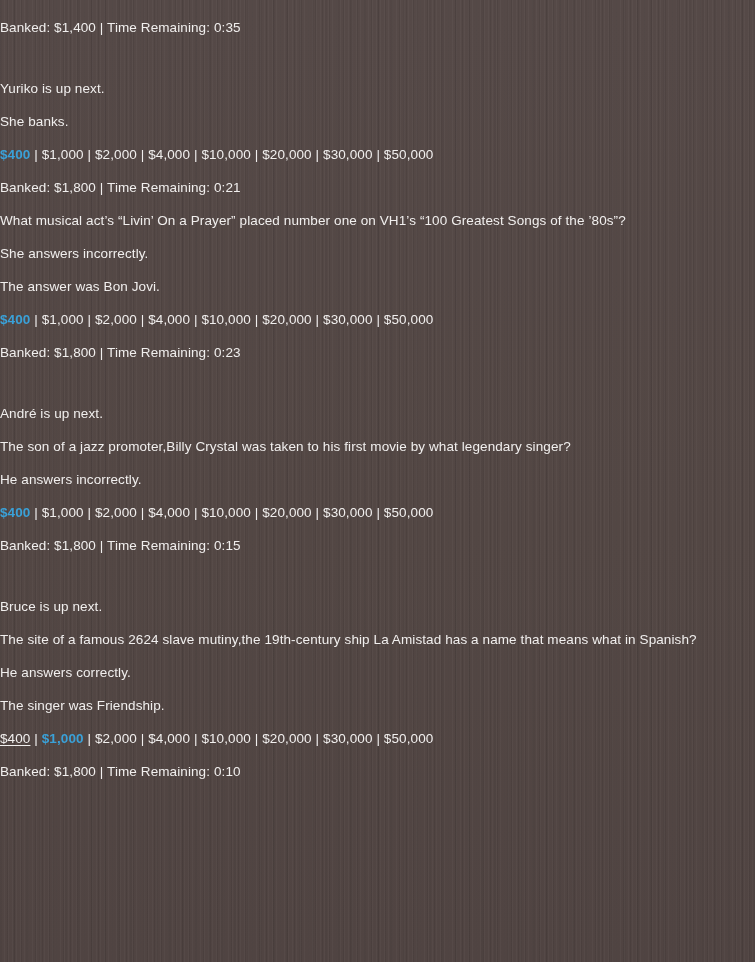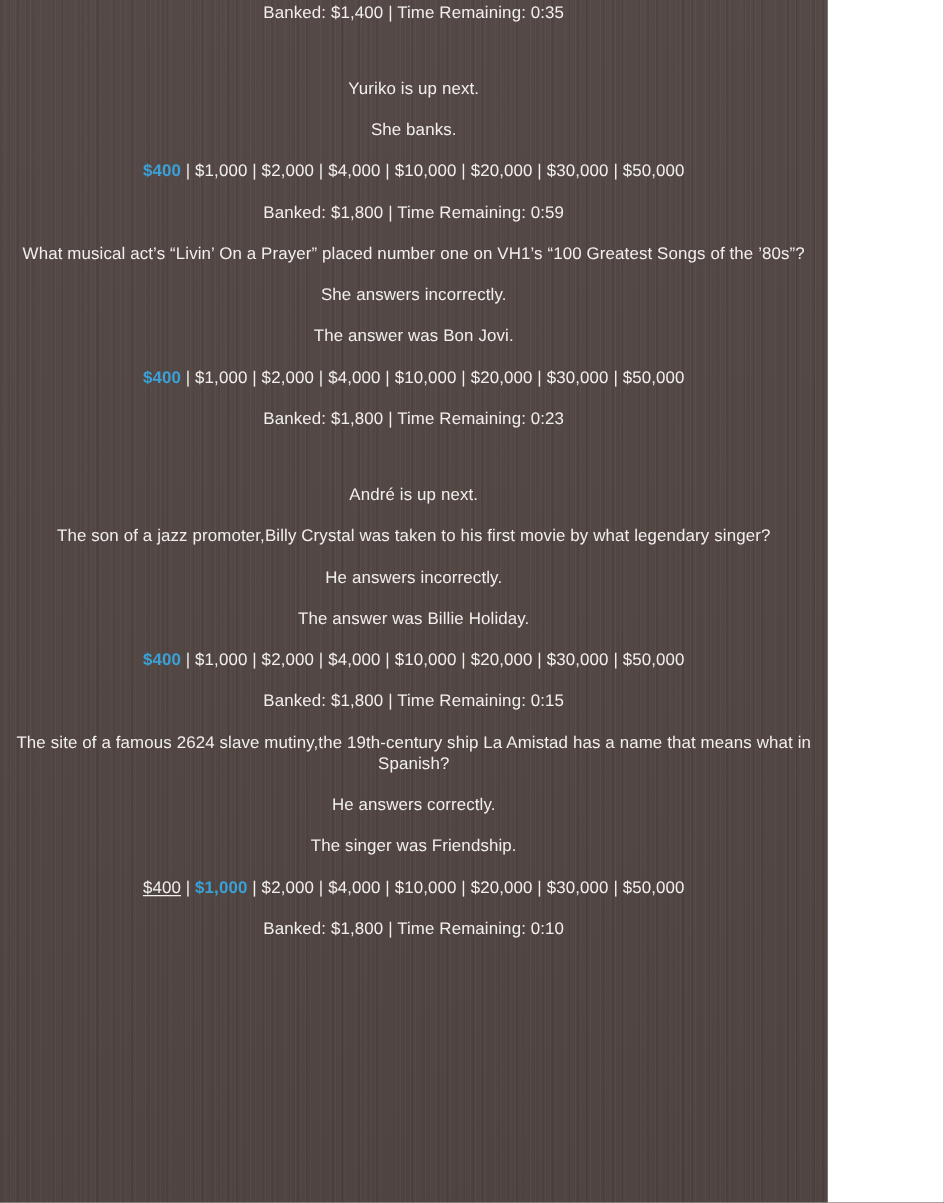--- a/index.html
+++ b/index.html
@@ -1,24 +1,23 @@
 <!DOCTYPE html>
 <html><head>
 <meta charset="utf-8">
 <style>
   html, body { margin: 0; padding: 0; }
   body {
     width: 755px; height: 962px; overflow: hidden;
     font-family: "Liberation Sans", sans-serif;
   }
   .page {
-    width: 662px; height: 962px;
+    width: 755px; height: 962px;
     box-sizing: border-box;
-    padding-top: 1px;
-    text-align: center;
+    padding-top: 19px;
     background-color: #534744;
     background-image:
       repeating-linear-gradient(90deg, rgba(255,255,255,0.028) 0px, rgba(255,255,255,0.028) 1px, rgba(255,255,255,0) 1px, rgba(255,255,255,0) 4px),
       repeating-linear-gradient(90deg, rgba(0,0,0,0.07) 0px, rgba(0,0,0,0.07) 1px, rgba(0,0,0,0) 1px, rgba(0,0,0,0) 7px),
       repeating-linear-gradient(90deg, rgba(0,0,0,0.035) 0px, rgba(0,0,0,0.035) 2px, rgba(0,0,0,0) 2px, rgba(0,0,0,0) 13px),
       linear-gradient(180deg, #554947 0%, #534744 55%, #504442 100%);
   }
   .line {
     margin: 0 0 16px 0;
     font-size: 13.5px;
@@ -34,30 +33,30 @@
   .v.normal { font-weight: normal; }
 </style>
 </head>
 <body>
 
 <div class="page" style="background-color: rgb(83, 71, 68); color: rgb(241, 239, 238);">
   <p class="line status">Banked: $1,400 | Time Remaining: 0:35</p>
   <p class="line gap-section">Yuriko is up next.</p>
   <p class="line">She banks.</p>
   <p class="line chain"><span class="v current" style="color: rgb(58, 161, 216);">$400</span><span class="sep">&nbsp;|&nbsp;</span><span class="v normal">$1,000</span><span class="sep">&nbsp;|&nbsp;</span><span class="v normal">$2,000</span><span class="sep">&nbsp;|&nbsp;</span><span class="v normal">$4,000</span><span class="sep">&nbsp;|&nbsp;</span><span class="v normal">$10,000</span><span class="sep">&nbsp;|&nbsp;</span><span class="v normal">$20,000</span><span class="sep">&nbsp;|&nbsp;</span><span class="v normal">$30,000</span><span class="sep">&nbsp;|&nbsp;</span><span class="v normal">$50,000</span></p>
-  <p class="line status">Banked: $1,800 | Time Remaining: 0:59</p>
+  <p class="line status">Banked: $1,800 | Time Remaining: 0:21</p>
   <p class="line question">What musical act’s “Livin’ On a Prayer” placed number one on VH1’s “100 Greatest Songs of the ’80s”?</p>
   <p class="line">She answers incorrectly.</p>
   <p class="line">The answer was Bon Jovi.</p>
   <p class="line chain gap-chain"><span class="v current" style="color: rgb(58, 161, 216);">$400</span><span class="sep">&nbsp;|&nbsp;</span><span class="v normal">$1,000</span><span class="sep">&nbsp;|&nbsp;</span><span class="v normal">$2,000</span><span class="sep">&nbsp;|&nbsp;</span><span class="v normal">$4,000</span><span class="sep">&nbsp;|&nbsp;</span><span class="v normal">$10,000</span><span class="sep">&nbsp;|&nbsp;</span><span class="v normal">$20,000</span><span class="sep">&nbsp;|&nbsp;</span><span class="v normal">$30,000</span><span class="sep">&nbsp;|&nbsp;</span><span class="v normal">$50,000</span></p>
   <p class="line status">Banked: $1,800 | Time Remaining: 0:23</p>
   <p class="line gap-section">André is up next.</p>
   <p class="line question">The son of a jazz promoter,Billy Crystal was taken to his first movie by what legendary singer?</p>
   <p class="line">He answers incorrectly.</p>
-  <p class="line">The answer was Billie Holiday.</p>
   <p class="line chain gap-chain"><span class="v current" style="color: rgb(58, 161, 216);">$400</span><span class="sep">&nbsp;|&nbsp;</span><span class="v normal">$1,000</span><span class="sep">&nbsp;|&nbsp;</span><span class="v normal">$2,000</span><span class="sep">&nbsp;|&nbsp;</span><span class="v normal">$4,000</span><span class="sep">&nbsp;|&nbsp;</span><span class="v normal">$10,000</span><span class="sep">&nbsp;|&nbsp;</span><span class="v normal">$20,000</span><span class="sep">&nbsp;|&nbsp;</span><span class="v normal">$30,000</span><span class="sep">&nbsp;|&nbsp;</span><span class="v normal">$50,000</span></p>
   <p class="line status">Banked: $1,800 | Time Remaining: 0:15</p>
+  <p class="line gap-section">Bruce is up next.</p>
   <p class="line question">The site of a famous 2624 slave mutiny,the 19th-century ship La Amistad has a name that means what in Spanish?</p>
   <p class="line">He answers correctly.</p>
   <p class="line">The singer was Friendship.</p>
   <p class="line chain gap-chain"><span class="v passed">$400</span><span class="sep">&nbsp;|&nbsp;</span><span class="v current" style="color: rgb(58, 161, 216);">$1,000</span><span class="sep">&nbsp;|&nbsp;</span><span class="v normal">$2,000</span><span class="sep">&nbsp;|&nbsp;</span><span class="v normal">$4,000</span><span class="sep">&nbsp;|&nbsp;</span><span class="v normal">$10,000</span><span class="sep">&nbsp;|&nbsp;</span><span class="v normal">$20,000</span><span class="sep">&nbsp;|&nbsp;</span><span class="v normal">$30,000</span><span class="sep">&nbsp;|&nbsp;</span><span class="v normal">$50,000</span></p>
   <p class="line status">Banked: $1,800 | Time Remaining: 0:10</p>
 </div>
 
 </body></html>

